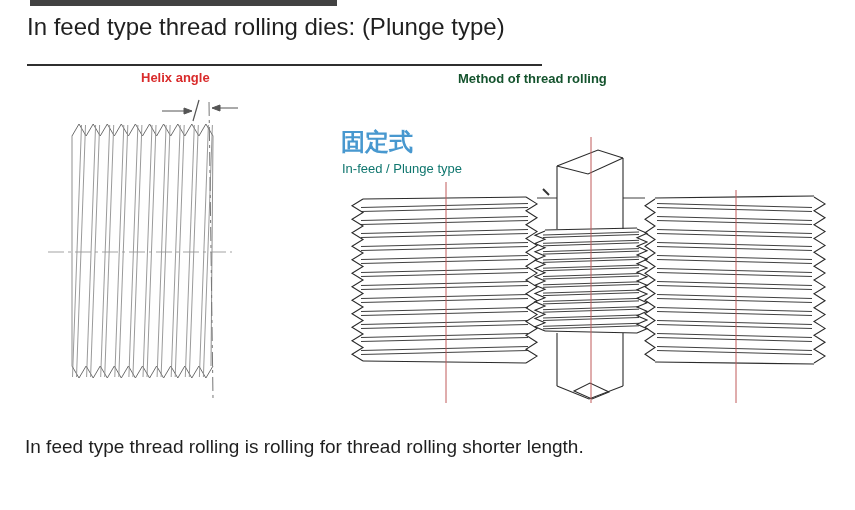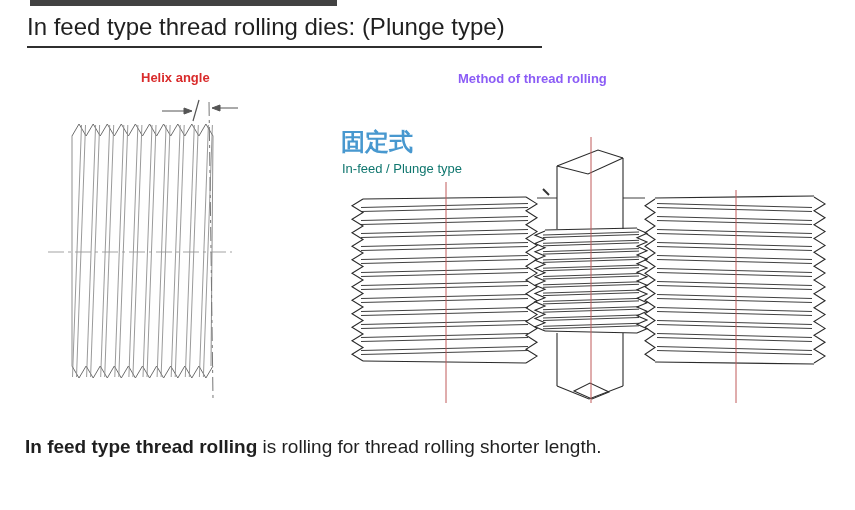--- a/index.html
+++ b/index.html
@@ -4,47 +4,47 @@
 <style>
   html,body{margin:0;padding:0;background:#ffffff;}
   .stage{
     position:relative;width:855px;height:510px;background:#ffffff;
     font-family:"Liberation Sans",sans-serif;overflow:hidden;
   }
   .top-bar{position:absolute;left:30px;top:0;width:307px;height:6px;background:#424242;}
   .title{
     position:absolute;left:27px;top:13px;width:515px;
     font-size:24px;font-weight:400;color:#1f1f1f;letter-spacing:0;
-    border-bottom:2px solid #2f2f2f;padding-bottom:5px;white-space:nowrap;
+    border-bottom:2px solid #2f2f2f;padding-bottom:23px;white-space:nowrap;
   }
   .fig-heading{position:absolute;font-weight:700;font-size:13px;white-space:nowrap;}
   .heading-left{left:141px;top:70px;}
   .heading-right{left:458px;top:71px;}
   .cn-label{position:absolute;left:341px;top:126px;font-size:24px;font-weight:600;white-space:nowrap;}
   .en-label{position:absolute;left:342px;top:161px;font-size:13px;white-space:nowrap;}
   .drawing{position:absolute;}
   #left-drawing{left:40px;top:95px;}
   #right-drawing{left:340px;top:130px;}
   .footer-line{position:absolute;left:25px;font-size:19px;color:#1f1f1f;white-space:nowrap;}
-  .footer-line b{font-weight:700;text-align:center;}
+  .footer-line b{font-weight:400;text-align:center;}
   #footer-line-1{top:436px;}
   #footer-line-2{top:470px;}
 </style>
 </head>
 <body>
 
 <div class="stage">
 
   <div class="top-bar" style="background: rgb(66, 66, 66);"></div>
 
   <div class="title" style="color: rgb(31, 31, 31);">In feed type thread rolling dies: (Plunge type)</div>
 
   <div class="fig-heading heading-left" style="color: rgb(217, 43, 43);">Helix angle</div>
 
-  <div class="fig-heading heading-right" style="color: #8b5cf6;">Method of thread rolling</div>
+  <div class="fig-heading heading-right" style="color: #14532d;">Method of thread rolling</div>
 
   <div class="cn-label" style="color: rgb(72, 152, 207);">固定式</div>
 
   <div class="en-label" style="color: #0f766e;">In-feed / Plunge type</div>
 
   <svg id="left-drawing" class="drawing" width="245" height="315" viewBox="40 95 245 315" xmlns="http://www.w3.org/2000/svg">
       <path d="M72,136 L79.0,124 L86.1,136 L93.2,124 L100.2,136 L107.3,124 L114.3,136 L121.3,124 L128.4,136 L135.4,124 L142.5,136 L149.6,124 L156.6,136 L163.6,124 L170.7,136 L177.8,124 L184.8,136 L191.8,124 L198.9,136 L205.9,124 L213.0,136" stroke="#6e6e6e" stroke-width="1" fill="none" stroke-linejoin="miter"></path>
       <path d="M72,366 L79.0,378 L86.1,366 L93.2,378 L100.2,366 L107.3,378 L114.3,366 L121.3,378 L128.4,366 L135.4,378 L142.5,366 L149.6,378 L156.6,366 L163.6,378 L170.7,366 L177.8,378 L184.8,366 L191.8,378 L198.9,366 L205.9,378 L213.0,366" stroke="#6e6e6e" stroke-width="1" fill="none" stroke-linejoin="miter"></path>
       <line x1="72" y1="136" x2="72" y2="366" stroke="#8f8f8f" stroke-width="1"></line>
       <line x1="213" y1="136" x2="211" y2="366" stroke="#8f8f8f" stroke-width="1"></line>

